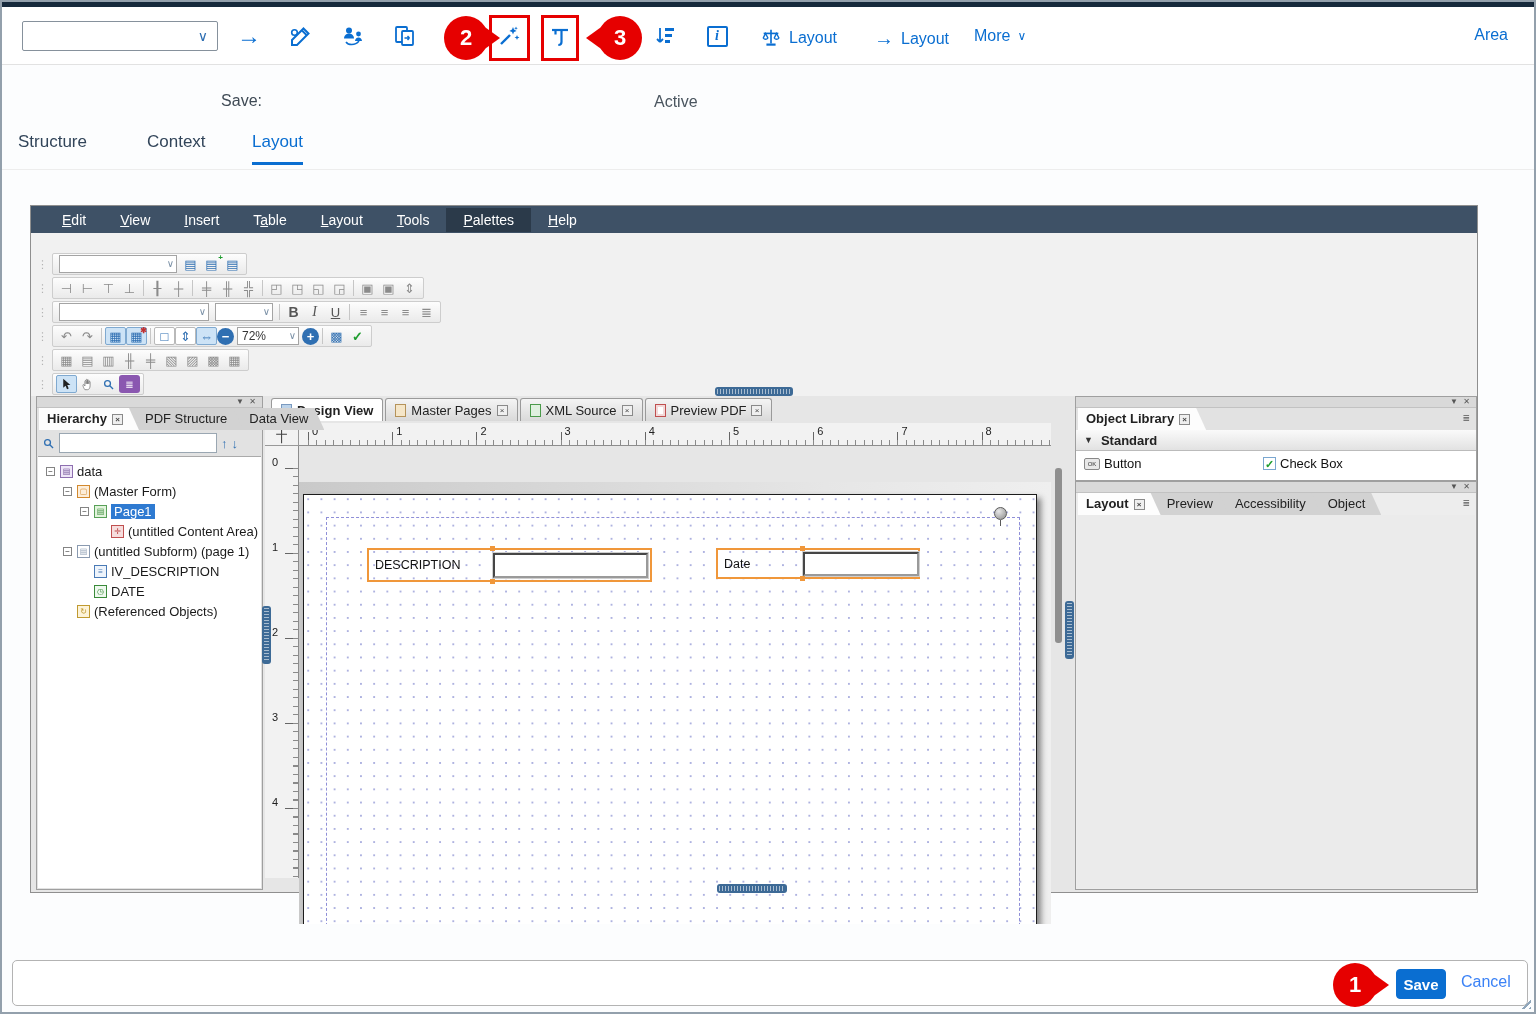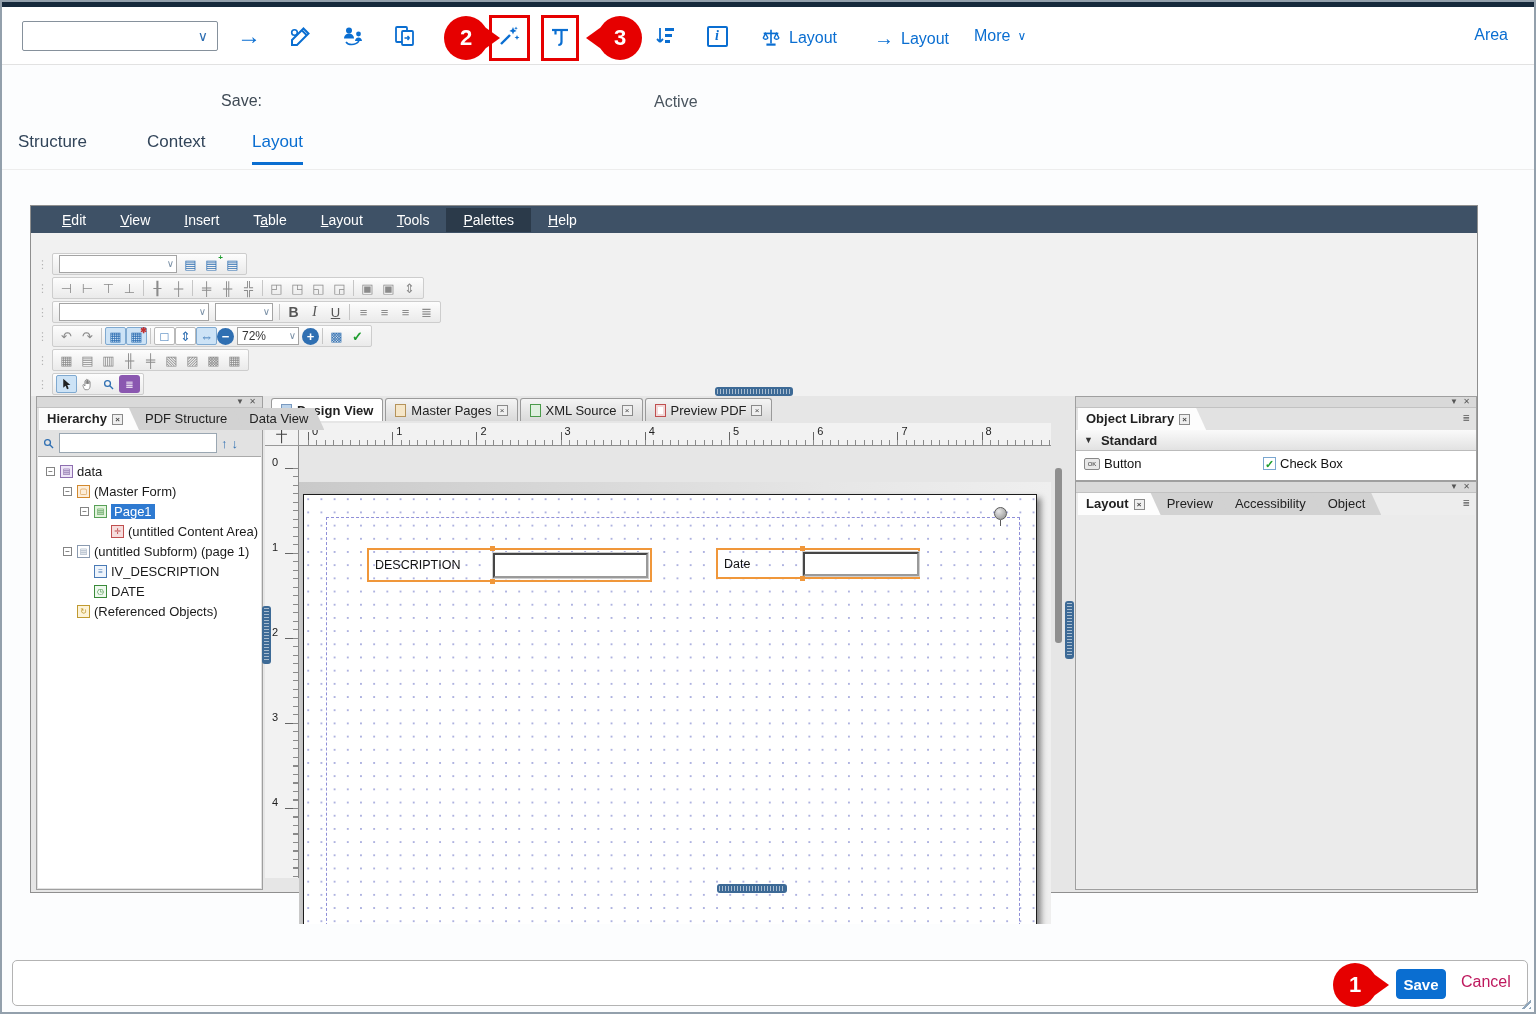--- a/index.html
+++ b/index.html
@@ -134,21 +134,21 @@
   .ollist{position:absolute;left:0;top:54px;width:100%;height:29px;background:#fff;}
   .ol-item{position:absolute;top:5px;display:flex;align-items:center;gap:4px;font-size:13px;color:#111;cursor:pointer;}
   .button-object-icon{width:16px;height:12px;background:#e8e8e8;border:1px solid #888;border-radius:2px;font-size:6px;line-height:10px;text-align:center;color:#333;}
   .checkbox-object-icon{width:13px;height:13px;background:#fff;border:1px solid #7aa7d0;color:#1f9d2f;font-weight:bold;font-size:11px;line-height:12px;text-align:center;}
   .palpanel{position:absolute;left:0;top:85px;width:402px;height:409px;background:#ededed;border:1px solid #9f9f9f;}
   .palbody{position:absolute;left:1px;top:33px;right:1px;bottom:1px;background:#ebebeb;}
 
   
   .footer{position:absolute;left:10px;top:958px;width:1516px;height:46px;background:#fff;border:1px solid #b3b3b3;border-radius:5px;}
   .save-btn{position:absolute;left:1383px;top:8px;width:50px;height:30px;background:#0a6ed1;border:1px solid #0a6ed1;border-radius:4px;color:#fff;font-size:15px;font-weight:bold;cursor:pointer;}
-  .cancel-btn{position:absolute;left:1448px;top:12px;color:#be185d;font-size:16px;cursor:pointer;background:none;border:none;}
+  .cancel-btn{position:absolute;left:1448px;top:12px;color:#3b82f6;font-size:16px;cursor:pointer;background:none;border:none;}
   .grip{position:absolute;right:3px;bottom:3px;width:13px;height:13px;background:repeating-linear-gradient(135deg,transparent 0 3px,#8fa6bb 3px 4.5px);clip-path:polygon(100% 0,100% 100%,0 100%);}
 </style>
 </head>
 <body>
 
 <div class="window">
   <div class="topstrip"></div>
 
   <header class="topbar">
     <div class="combobox">

